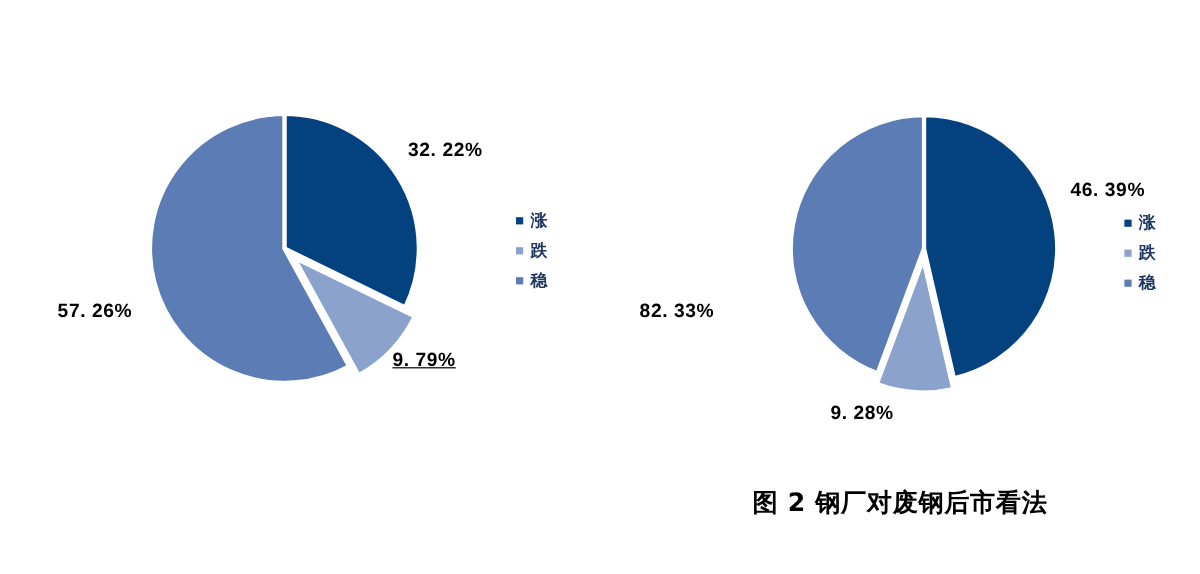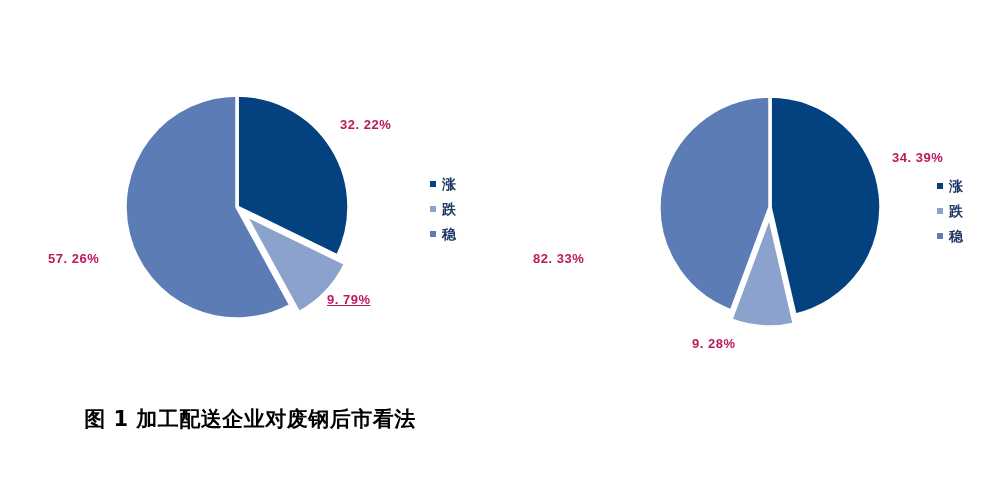--- a/index.html
+++ b/index.html
@@ -33,23 +33,23 @@
     width: 500px;
     height: 380px;
   }
   .pie-svg {
     position: absolute;
     left: 0;
     top: 0;
   }
   .slice-label {
     position: absolute;
-    color: #be185d;
+    color: #000000;
     font-weight: bold;
-    font-size: 13px;
+    font-size: 16px;
     letter-spacing: 0.5px;
     white-space: nowrap;
     font-family: "Liberation Sans", "DejaVu Sans", sans-serif;
   }
   .legend {
     position: absolute;
     display: flex;
     flex-direction: column;
     gap: 9px;
   }
@@ -115,34 +115,33 @@
           <span class="legend-swatch" style="background:#8BA3CC;"></span>
           <span class="legend-text">跌</span>
         </div>
         <div class="legend-row">
           <span class="legend-swatch" style="background:#5B7CB4;"></span>
           <span class="legend-text">稳</span>
         </div>
       </div>
     </div>
 
-    <div class="caption">图 1  加工配送企业对废钢后市看法</div>
   </div>
 
   <div class="figure">
     <div class="plot-area">
       <svg class="pie-svg" width="500" height="380" viewBox="0 0 500 380">
         <g id="pie2-slices">
             <path d="M 270 207 L 270 96 A 111 111 0 0 1 294.9620163225269 315.1568201322224 Z" fill="#03417F" stroke="#ffffff" stroke-width="3.5" stroke-linejoin="round"></path>
             <path d="M 269.4179552136388 215.9811593832127 L 294.37997153616567 324.13797951543506 A 111 111 0 0 1 230.7046690789034 320.0113544068216 Z" fill="#8BA3CC" stroke="#ffffff" stroke-width="3.5" stroke-linejoin="round"></path>
             <path d="M 270 207 L 231.28671386526463 311.03019502360894 A 111 111 0 0 1 270 96 Z" fill="#5B7CB4" stroke="#ffffff" stroke-width="3.5" stroke-linejoin="round"></path>
           </g>
       </svg>
 
-      <span class="slice-label" style="left:392px; top:150px;">34. 39%</span>
+      <span class="slice-label" style="left:392px; top:150px;">46. 39%</span>
 
       <span class="slice-label" style="left:192px; top:336px;">9. 28%</span>
 
       <span class="slice-label" style="left:33px; top:251px;">82. 33%</span>
 
       <div class="legend" style="left:437px; top:178px;">
         <div class="legend-row">
           <span class="legend-swatch" style="background:#03417F;"></span>
           <span class="legend-text">涨</span>
         </div>
@@ -150,15 +149,16 @@
           <span class="legend-swatch" style="background:#8BA3CC;"></span>
           <span class="legend-text">跌</span>
         </div>
         <div class="legend-row">
           <span class="legend-swatch" style="background:#5B7CB4;"></span>
           <span class="legend-text">稳</span>
         </div>
       </div>
     </div>
 
+    <div class="caption">图 2  钢厂对废钢后市看法</div>
   </div>
 
 </div>
 
 </body></html>

